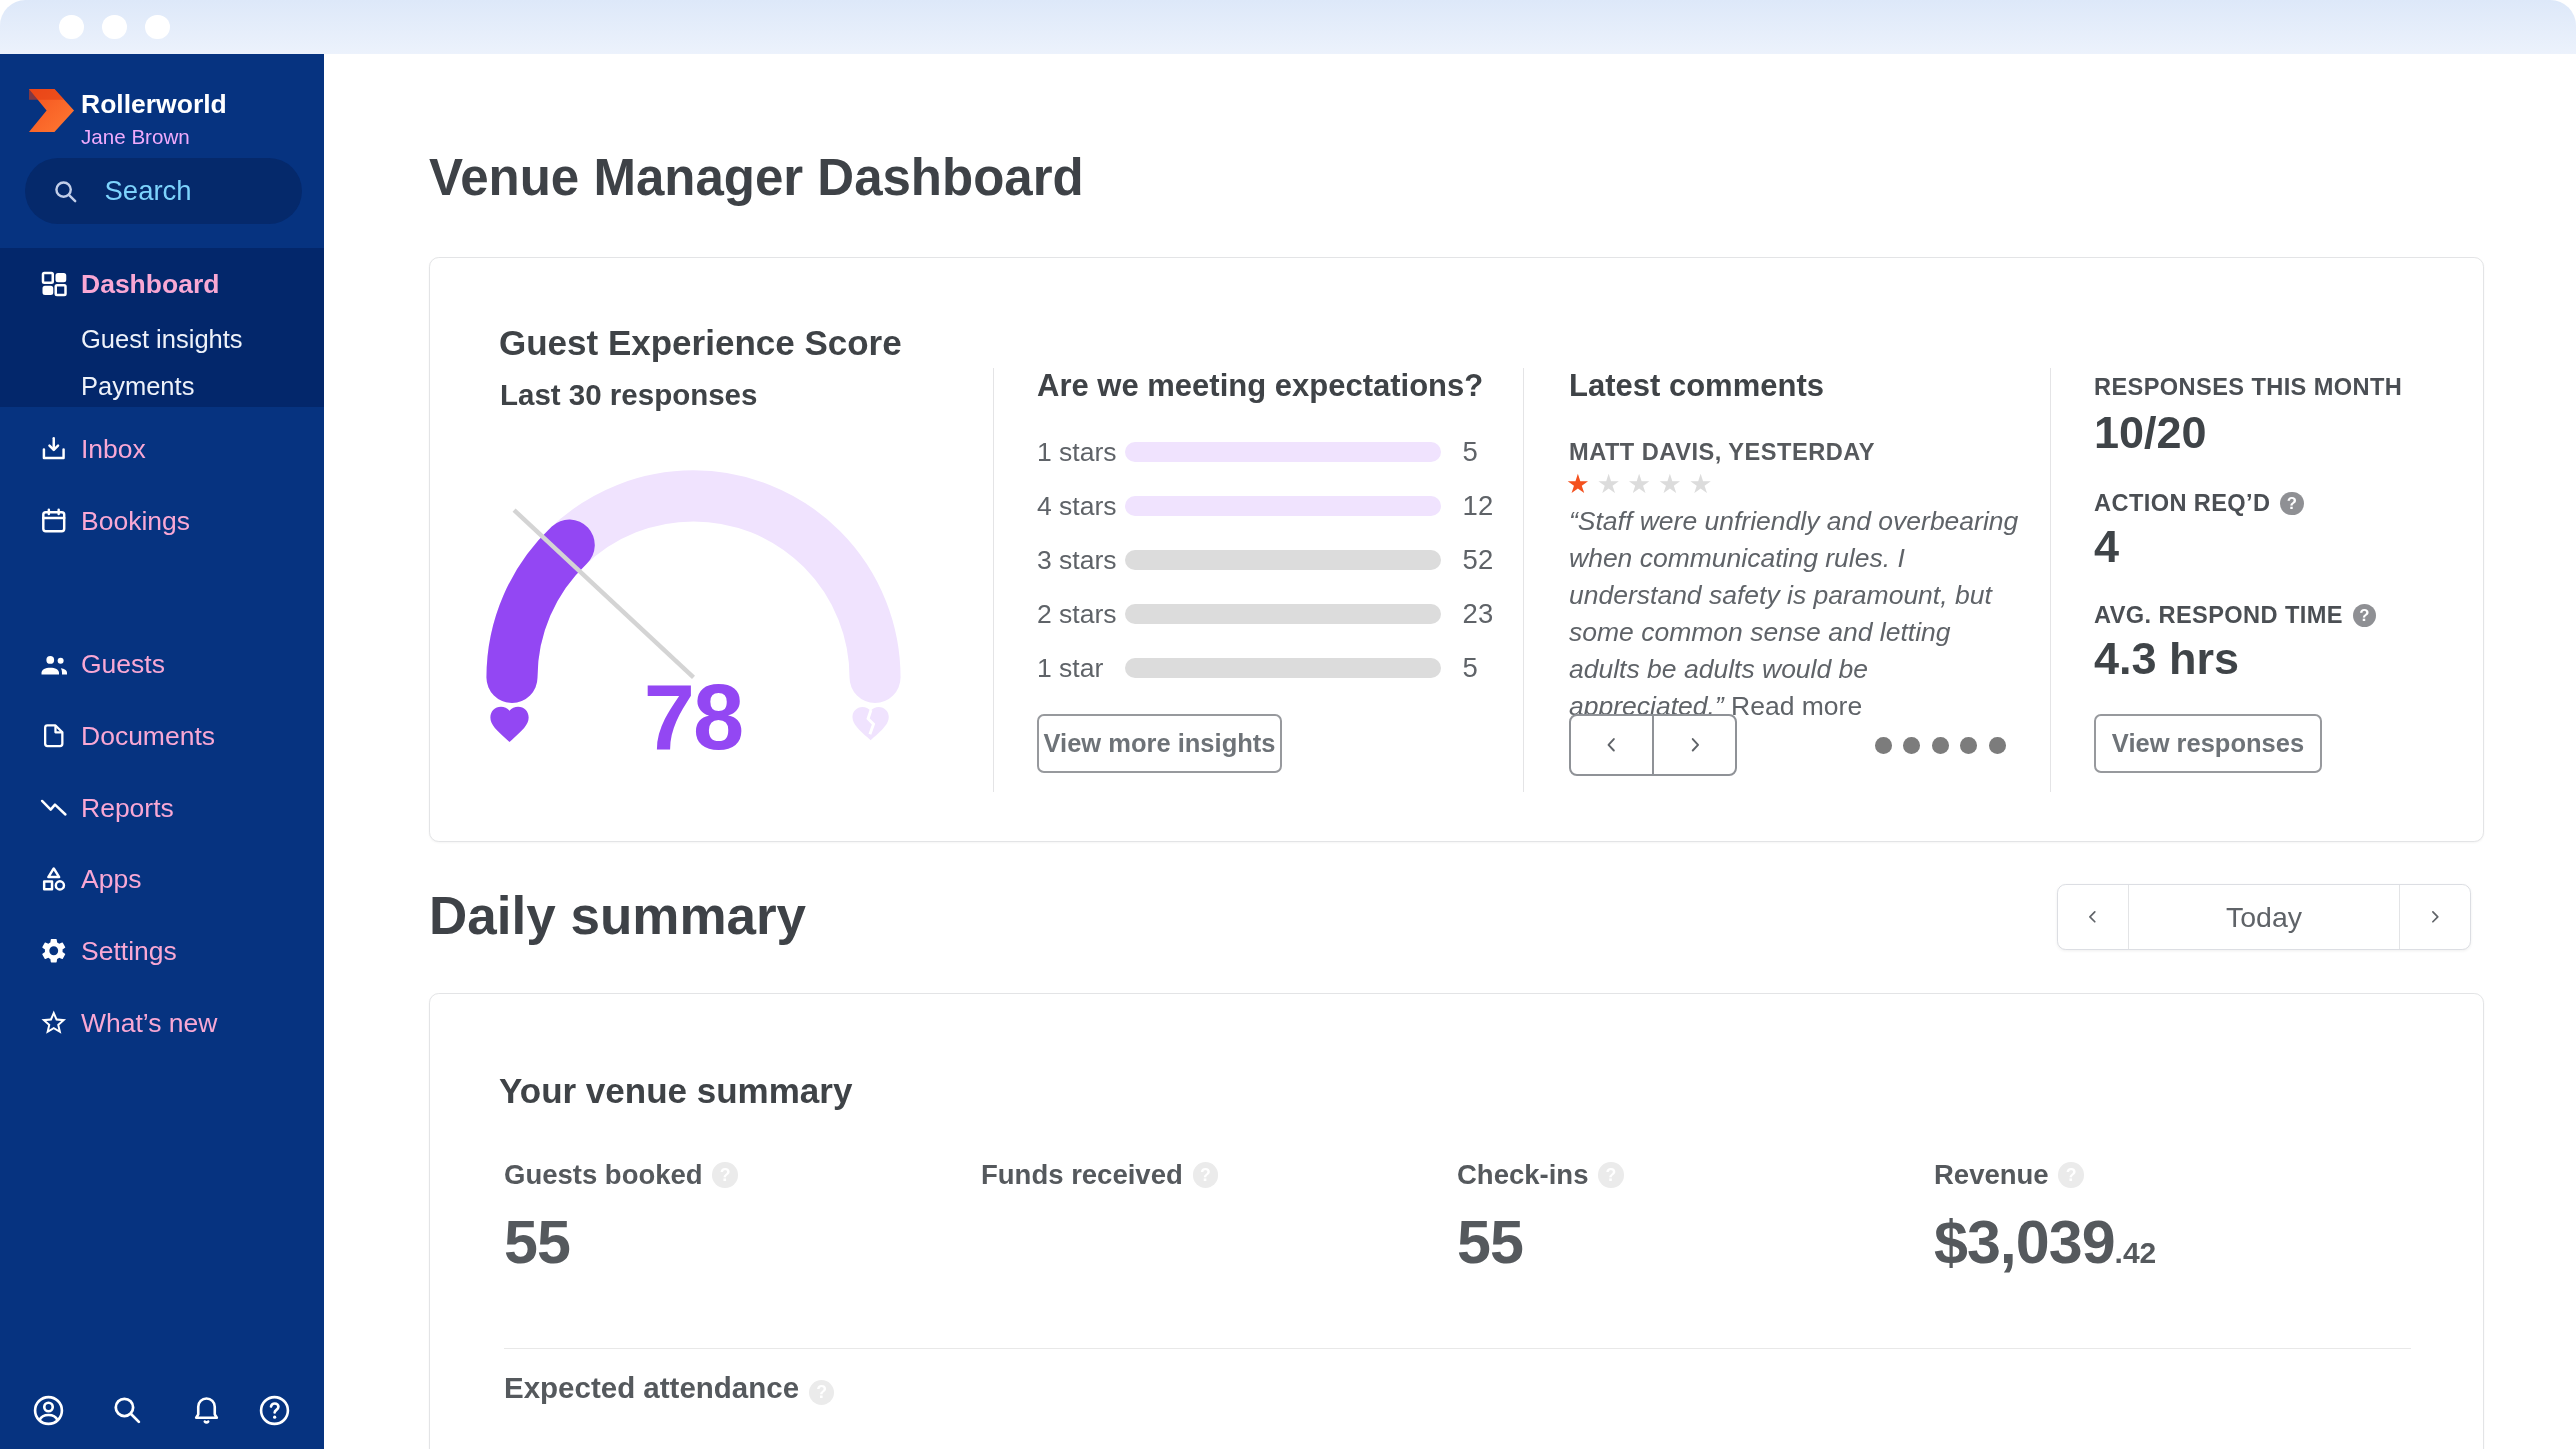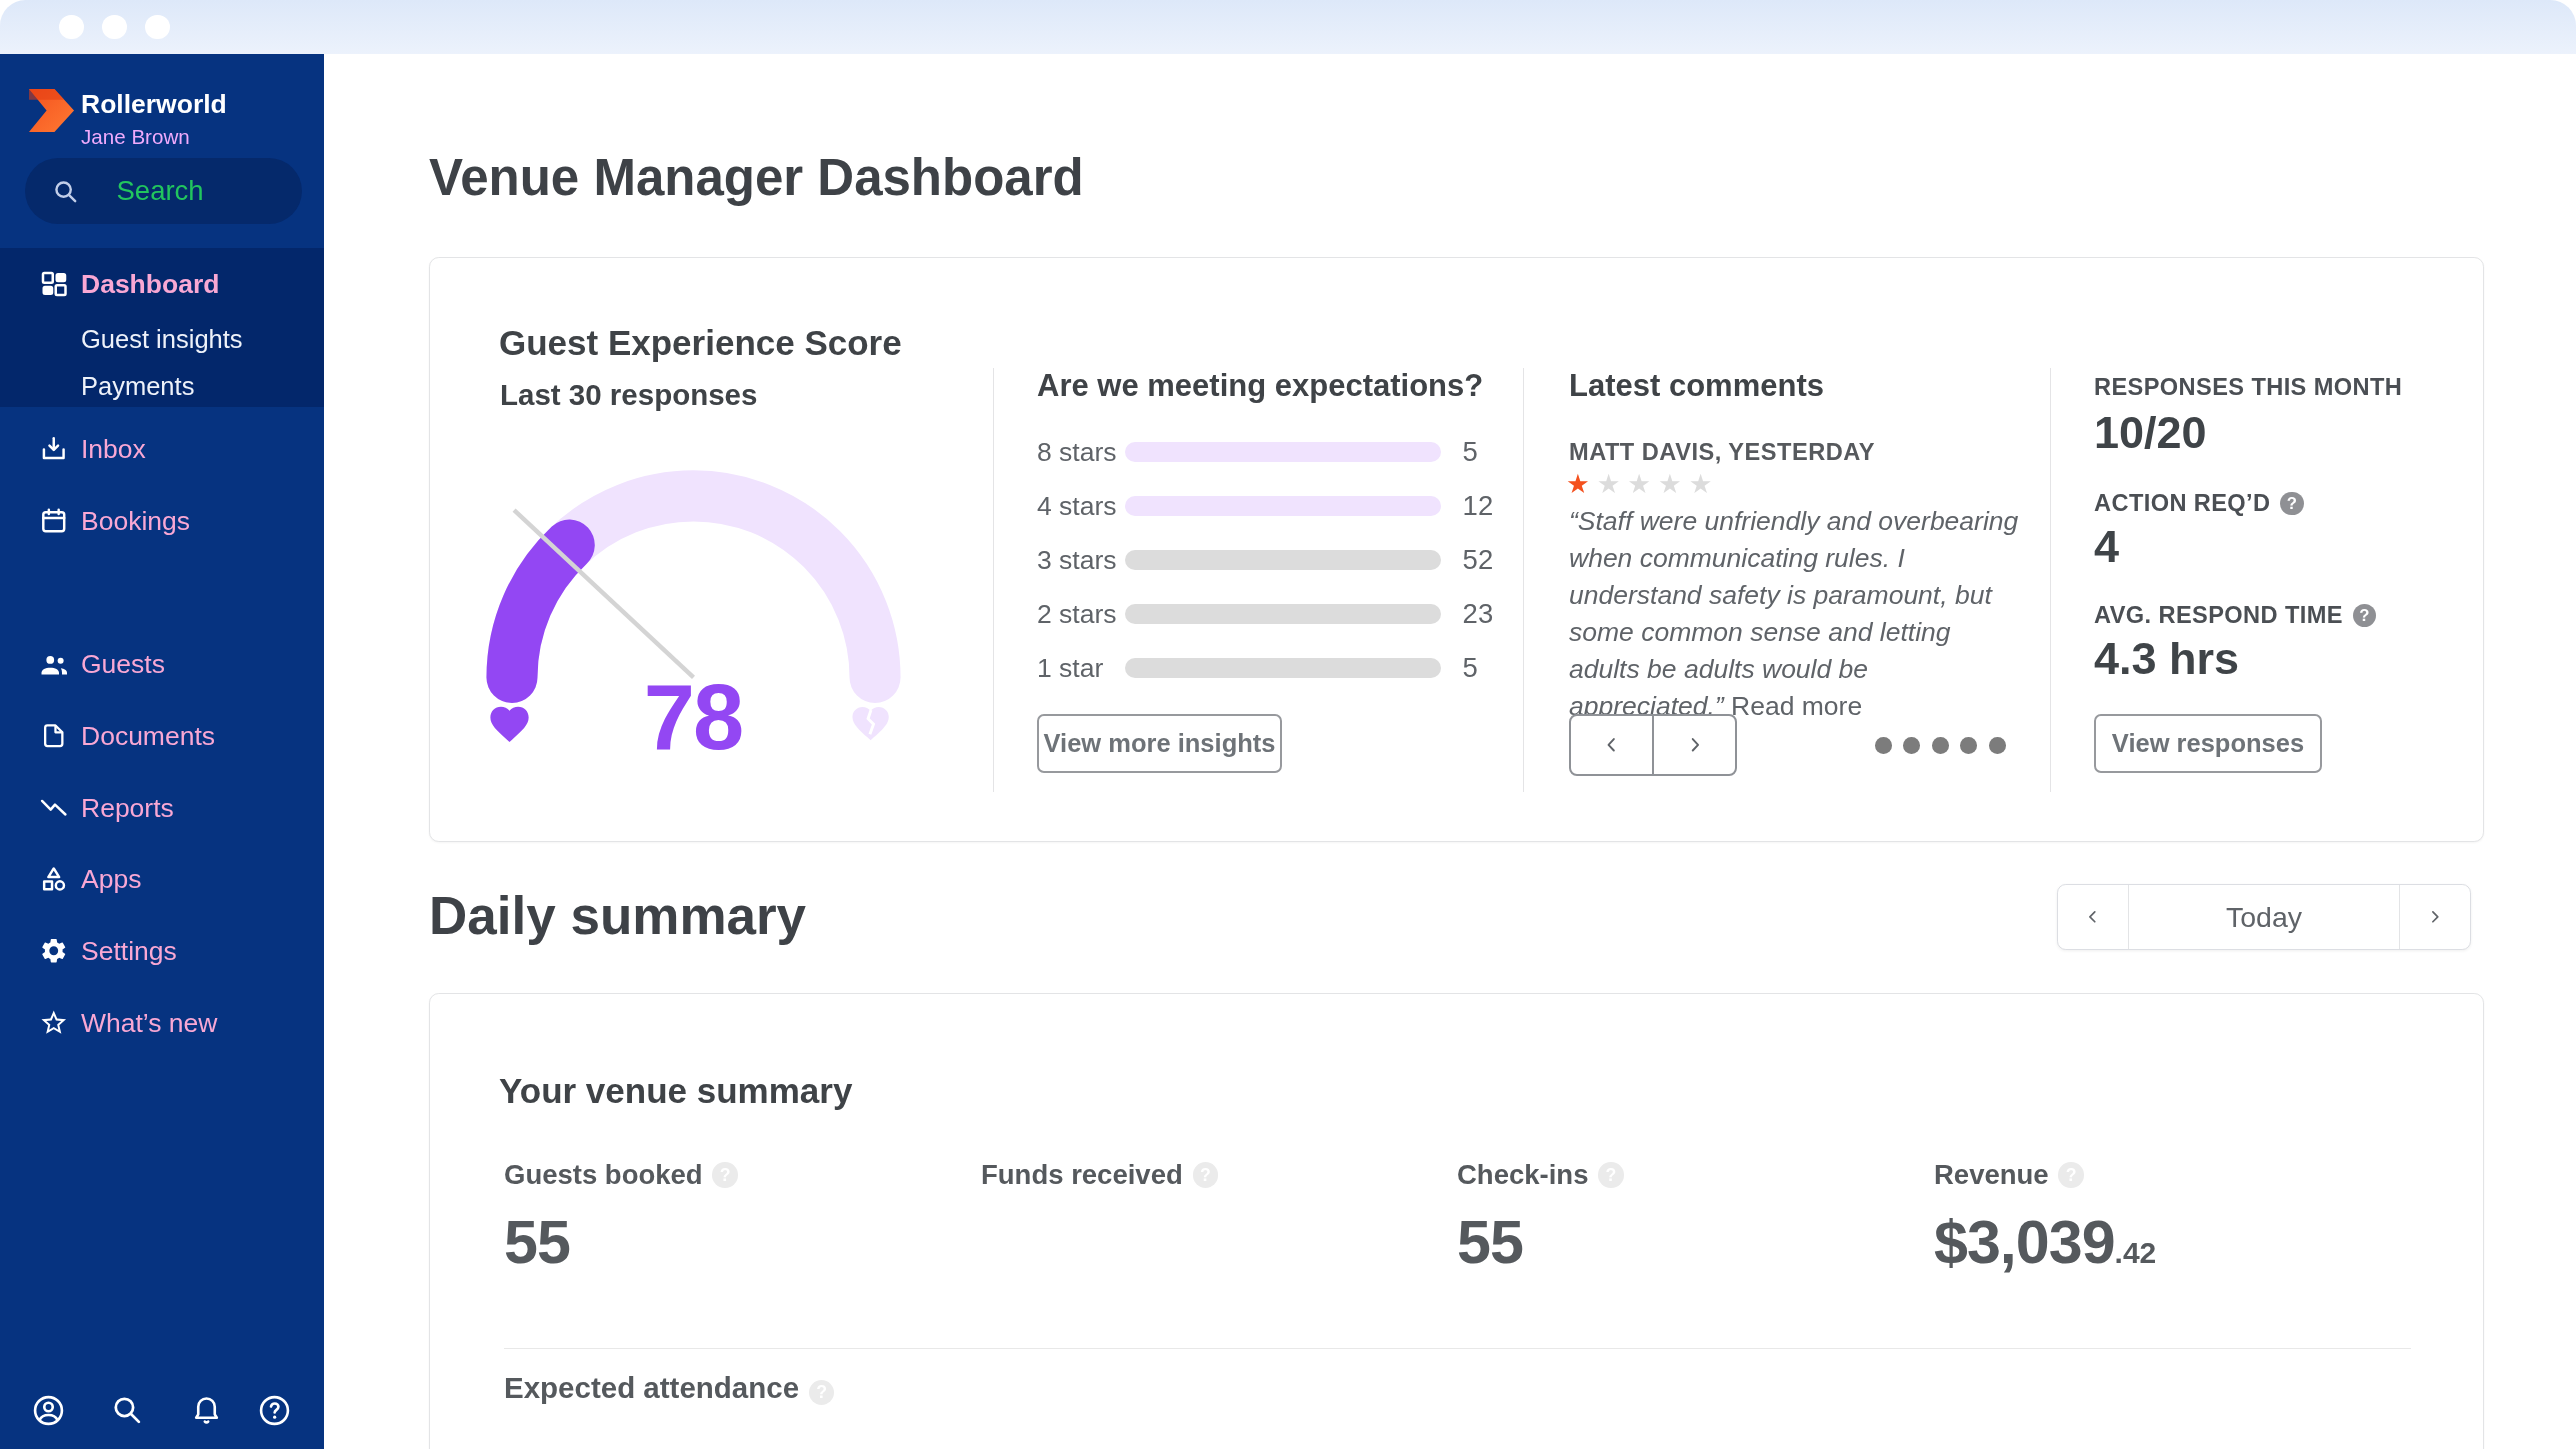--- a/index.html
+++ b/index.html
@@ -12,21 +12,21 @@
   .win-dot { position:absolute; top:14.7px; width:24.5px; height:24.5px; border-radius:50%; background:#fff; }
 
   
   .sidebar { position:absolute; left:0; top:54px; width:324px; height:1396px; background:#063380; color:#fff; }
   .logo { position:absolute; left:27.5px; top:32px; width:47px; height:49px; }
   .brand-name { position:absolute; left:81px; top:35px; font-size:26.5px; font-weight:bold; color:#fff; }
   .brand-user { position:absolute; left:81px; top:71px; font-size:20.6px; color:#f0abfc; }
   .search-pill { position:absolute; left:24.5px; top:104px; width:277px; height:66px; border-radius:33px;
     background:#05296b; display:flex; align-items:center; cursor:text; }
   .search-pill svg { margin-left:27.5px; }
-  .search-pill .ph { margin-left:38px; font-size:27.5px; color:#22c55e; }
+  .search-pill .ph { margin-left:26px; font-size:27.5px; color:#7dd3fc; }
   .nav-active-block { position:absolute; left:0; top:194px; width:324px; height:159px; background:#03276b; }
   .nav-row { position:absolute; left:0; width:324px; height:72px; display:flex; align-items:center; cursor:pointer; }
   .nav-row .nicon { position:absolute; left:39px; width:30px; height:30px; display:flex; align-items:center; justify-content:center; }
   .nav-row .nlabel { position:absolute; left:81px; font-size:26.5px; color:#f9a8d4; }
   .nav-row.bold .nlabel { font-weight:bold; }
   .nav-sub { position:absolute; left:81px; font-size:25.5px; color:#eef2fa; cursor:pointer; }
   .side-bottom-icon { position:absolute; top:1339px; width:35px; height:35px; cursor:pointer; }
 
   
   .main { position:absolute; left:324px; top:54px; width:2252px; height:1396px; background:#fff; }
@@ -278,21 +278,21 @@
             <path fill="#f0e3fe" d="M12 21.35l-1.45-1.32C5.4 15.36 2 12.28 2 8.5 2 5.42 4.42 3 7.5 3c1.74 0 3.41.81 4.5 2.09C13.09 3.81 14.76 3 16.5 3 19.58 3 22 5.42 22 8.5c0 3.78-3.4 6.86-8.55 11.54L12 21.35z" transform="translate(-2,-3.5)"></path>
             <polyline points="10.2,1.2 8.6,6 11.6,9 9.6,14.5" fill="none" stroke="#fff" stroke-width="1.6"></polyline>
           </g>
         </svg>
         <div class="gauge-score">78</div>
       </div>
 
       <h3 class="exp-title">Are we meeting expectations?</h3>
       <div class="exp-rows">
         <div class="exp-row">
-          <span class="exp-label">8 stars</span>
+          <span class="exp-label">1 stars</span>
           <span class="exp-track purple"><span class="exp-fill" style="width: 10%;"></span></span>
           <span class="exp-value">5</span>
         </div>
         <div class="exp-row">
           <span class="exp-label">4 stars</span>
           <span class="exp-track purple"><span class="exp-fill" style="width: 20%;"></span></span>
           <span class="exp-value">12</span>
         </div>
         <div class="exp-row">
           <span class="exp-label">3 stars</span>

